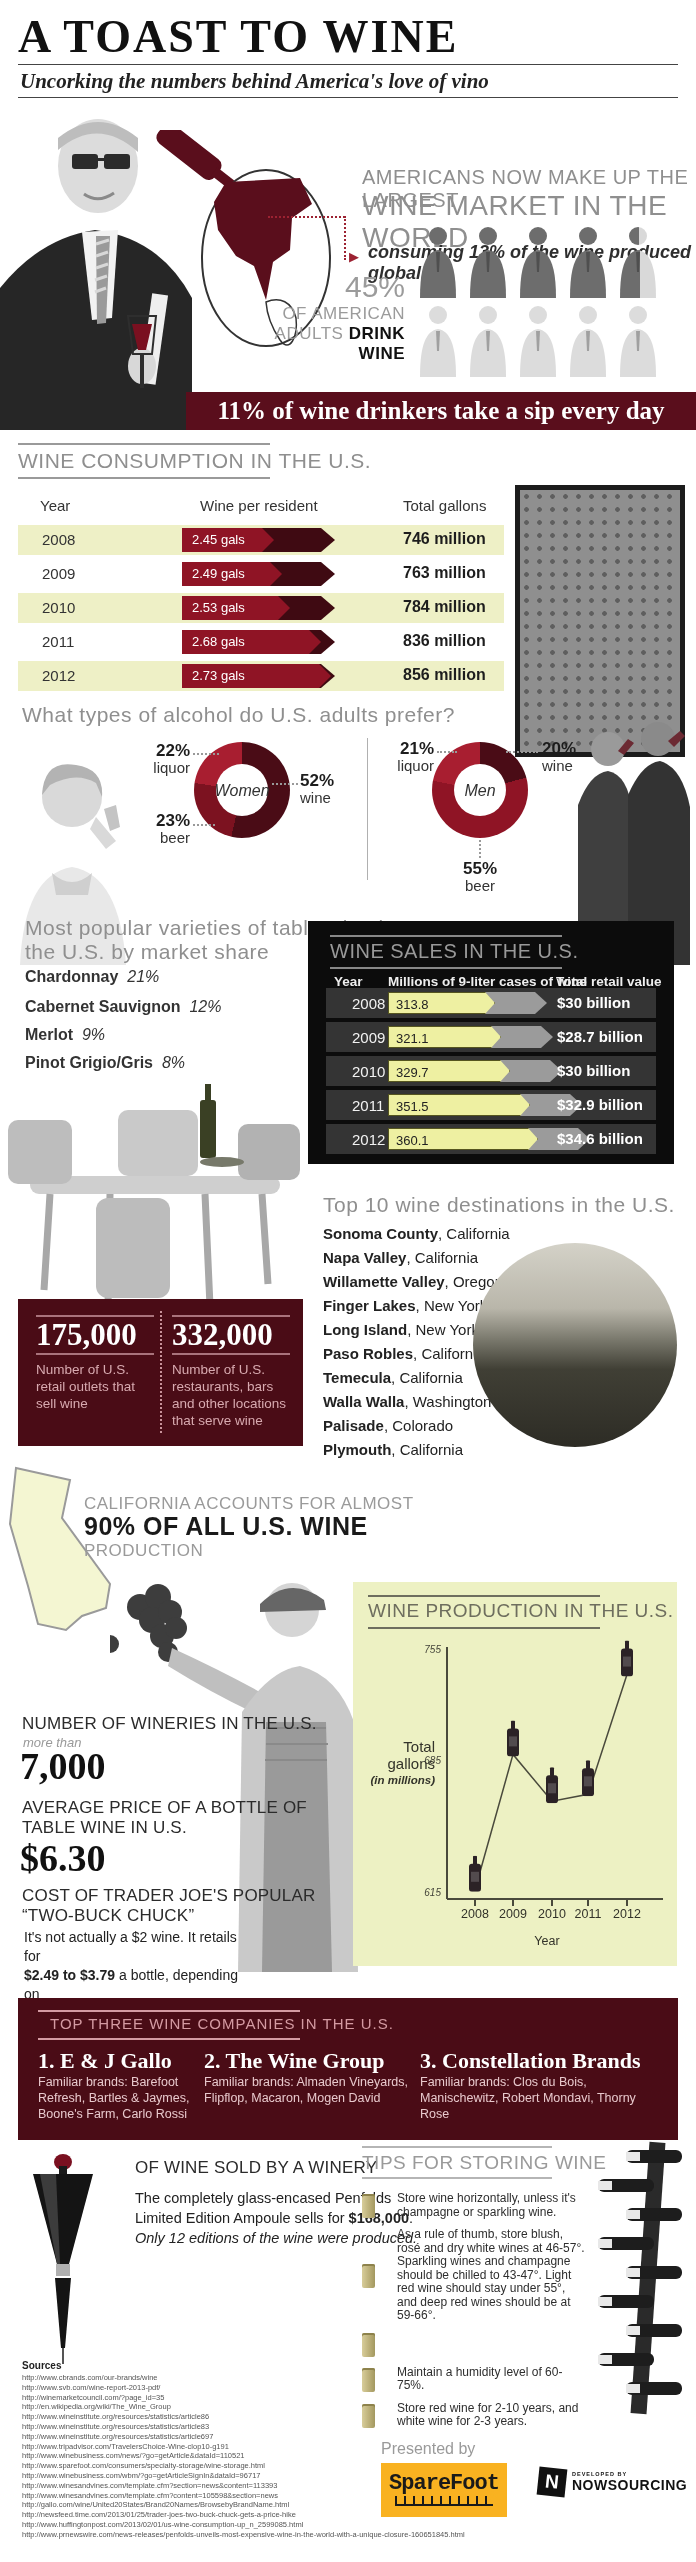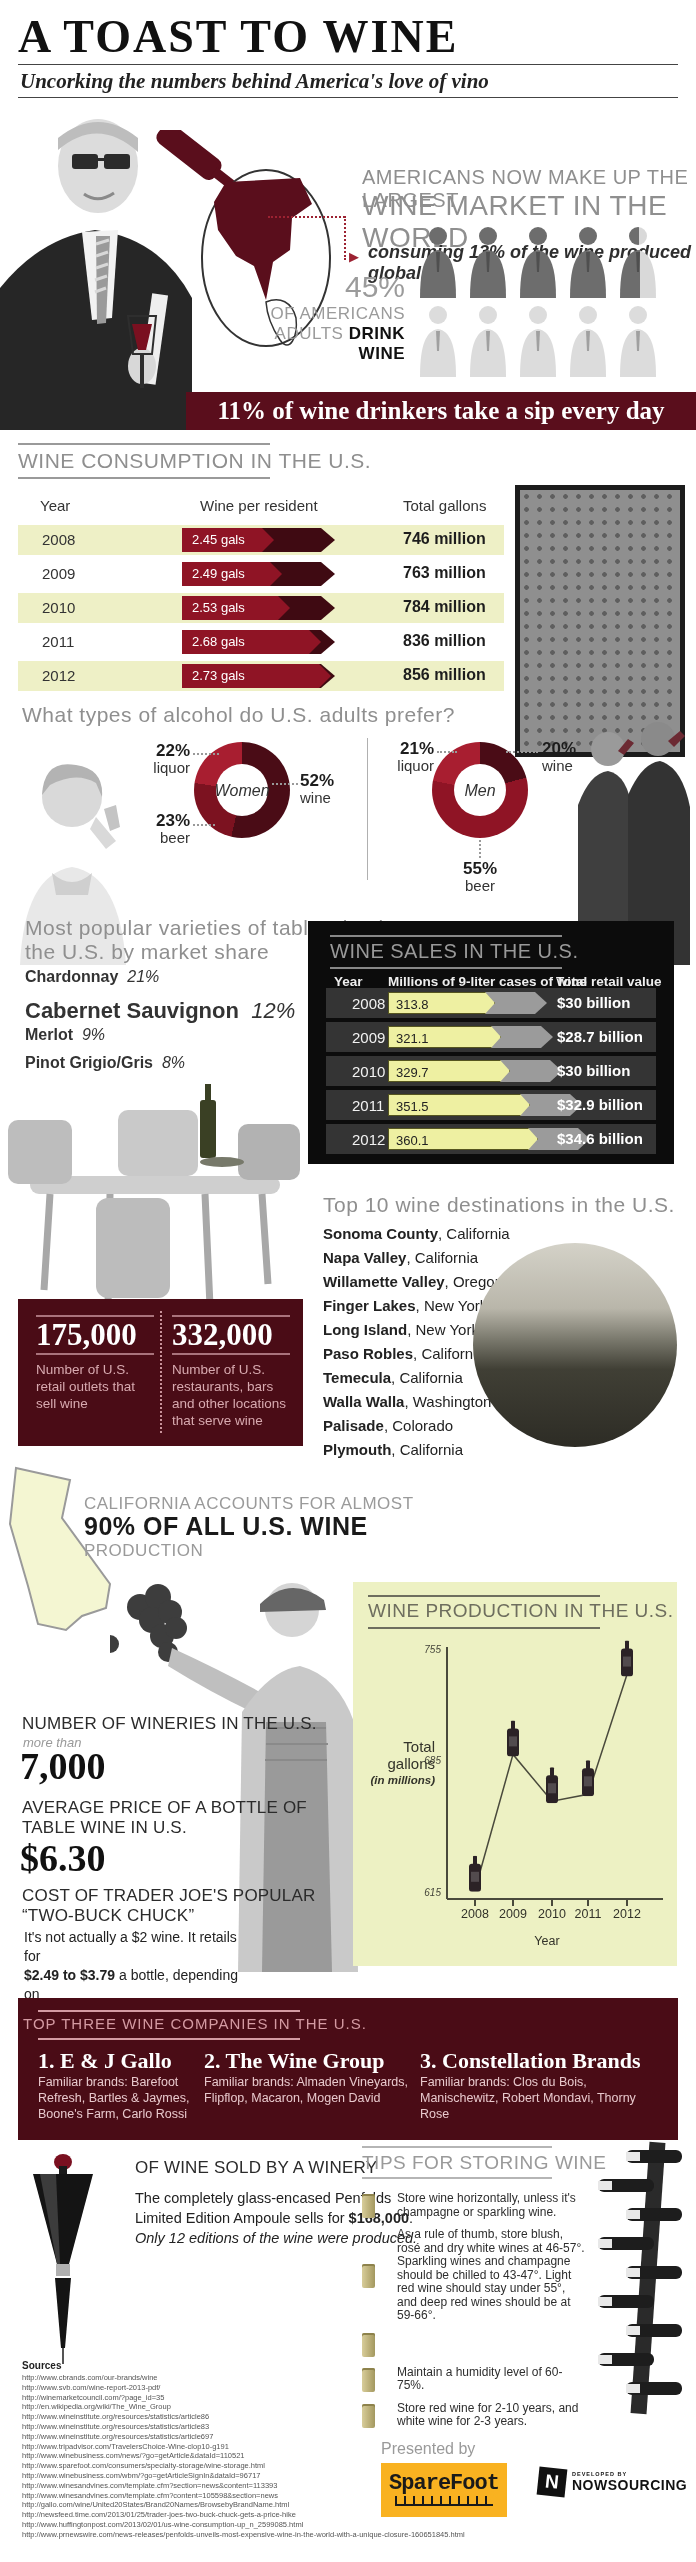--- a/index.html
+++ b/index.html
@@ -210,21 +210,21 @@
       <svg class="person" viewBox="0 0 44 72">
         <use href="#person-sym" fill="#dcdcdc"></use>
       </svg>
       <svg class="person" viewBox="0 0 44 72">
         <use href="#person-sym" fill="#dcdcdc"></use>
       </svg>
     </div>
 
   <div class="abs" style="left:230px;top:270px;width:175px;text-align:right;">
     <div class="pct45">45%</div>
-    <div class="adl">OF AMERICANS</div>
+    <div class="adl">OF AMERICAN</div>
     <div class="adl"><span>ADULTS</span>
       <span style="color:#111;font-weight:700;">DRINK WINE</span></div>
   </div>
 
   <div class="abs banner" style="left:186px;top:392px;width:510px;height:38px;">11% of wine drinkers take a sip every day</div>
 
   <div class="abs grule" style="left:18px;top:443px;width:252px;"></div>
   <div class="abs sect" style="left:18px;top:449px;">WINE CONSUMPTION IN THE U.S.</div>
   <div class="abs grule" style="left:18px;top:477px;width:252px;"></div>
 
@@ -350,21 +350,21 @@
       <path d="M48,36 l10,-12 6,4 -10,12 Z" fill="#6c2a33"></path>
       <path d="M98,26 l12,-10 5,5 -11,11 Z" fill="#6c2a33"></path>
     </svg>
   </div>
 
   <div class="abs sect" style="left:25px;top:916px;">Most popular varieties of table wine in</div>
   <div class="abs sect" style="left:25px;top:940px;">the U.S. by market share</div>
   <div class="abs" style="left:25px;top:968px;font-size:16px;">
     <b>Chardonnay</b>&nbsp;&nbsp;<i>21%</i>
   </div>
-  <div class="abs" style="left:25px;top:998px;font-size:22px;">
+  <div class="abs" style="left:25px;top:998px;font-size:16px;">
     <b>Cabernet Sauvignon</b>&nbsp;&nbsp;<i>12%</i>
   </div>
   <div class="abs" style="left:25px;top:1026px;font-size:16px;">
     <b>Merlot</b>&nbsp;&nbsp;<i>9%</i>
   </div>
   <div class="abs" style="left:25px;top:1054px;font-size:16px;">
     <b>Pinot Grigio/Gris</b>&nbsp;&nbsp;<i>8%</i>
   </div>
 
   <div class="abs" style="left:0;top:1080px;width:310px;height:230px;">
@@ -536,21 +536,21 @@
     <div class="xtick" style="left:102px;top:325px;">2008</div>
     <div class="xtick" style="left:140px;top:325px;">2009</div>
     <div class="xtick" style="left:179px;top:325px;">2010</div>
     <div class="xtick" style="left:215px;top:325px;">2011</div>
     <div class="xtick" style="left:254px;top:325px;">2012</div>
     <div class="xtick" style="left:164px;top:352px;width:60px;">Year</div>
   </div>
 
   <div class="abs comp-block">
     <div class="abs comp-rule" style="left:20px;top:12px;width:262px;"></div>
-    <div class="abs comp-title" style="left:5px;top:17px;">TOP THREE WINE COMPANIES IN THE U.S.</div>
+    <div class="abs comp-title" style="left:32px;top:17px;">TOP THREE WINE COMPANIES IN THE U.S.</div>
     <div class="abs comp-rule" style="left:20px;top:40px;width:262px;"></div>
     <div class="abs" style="left:20px;top:50px;width:160px;">
       <div class="comp-name">1. E &amp; J Gallo</div>
       <div class="comp-brands">Familiar brands: Barefoot Refresh, Bartles &amp; Jaymes, Boone's Farm, Carlo Rossi</div>
     </div>
     <div class="abs" style="left:186px;top:50px;width:210px;">
       <div class="comp-name">2. The Wine Group</div>
       <div class="comp-brands">Familiar brands: Almaden Vineyards, Flipflop, Macaron, Mogen David</div>
     </div>
     <div class="abs" style="left:402px;top:50px;width:245px;">

